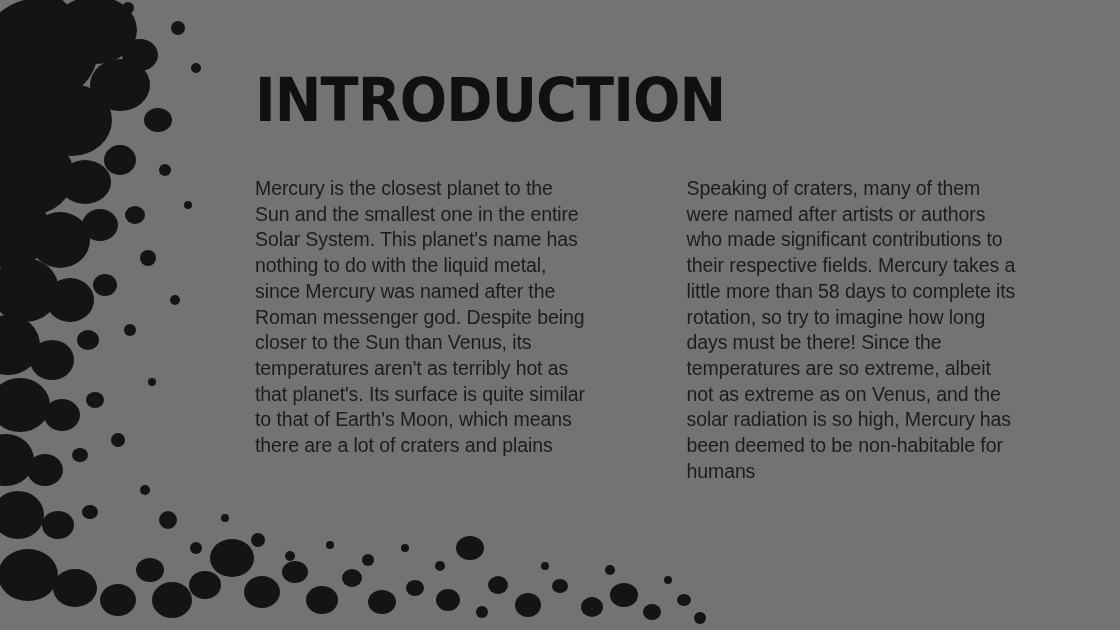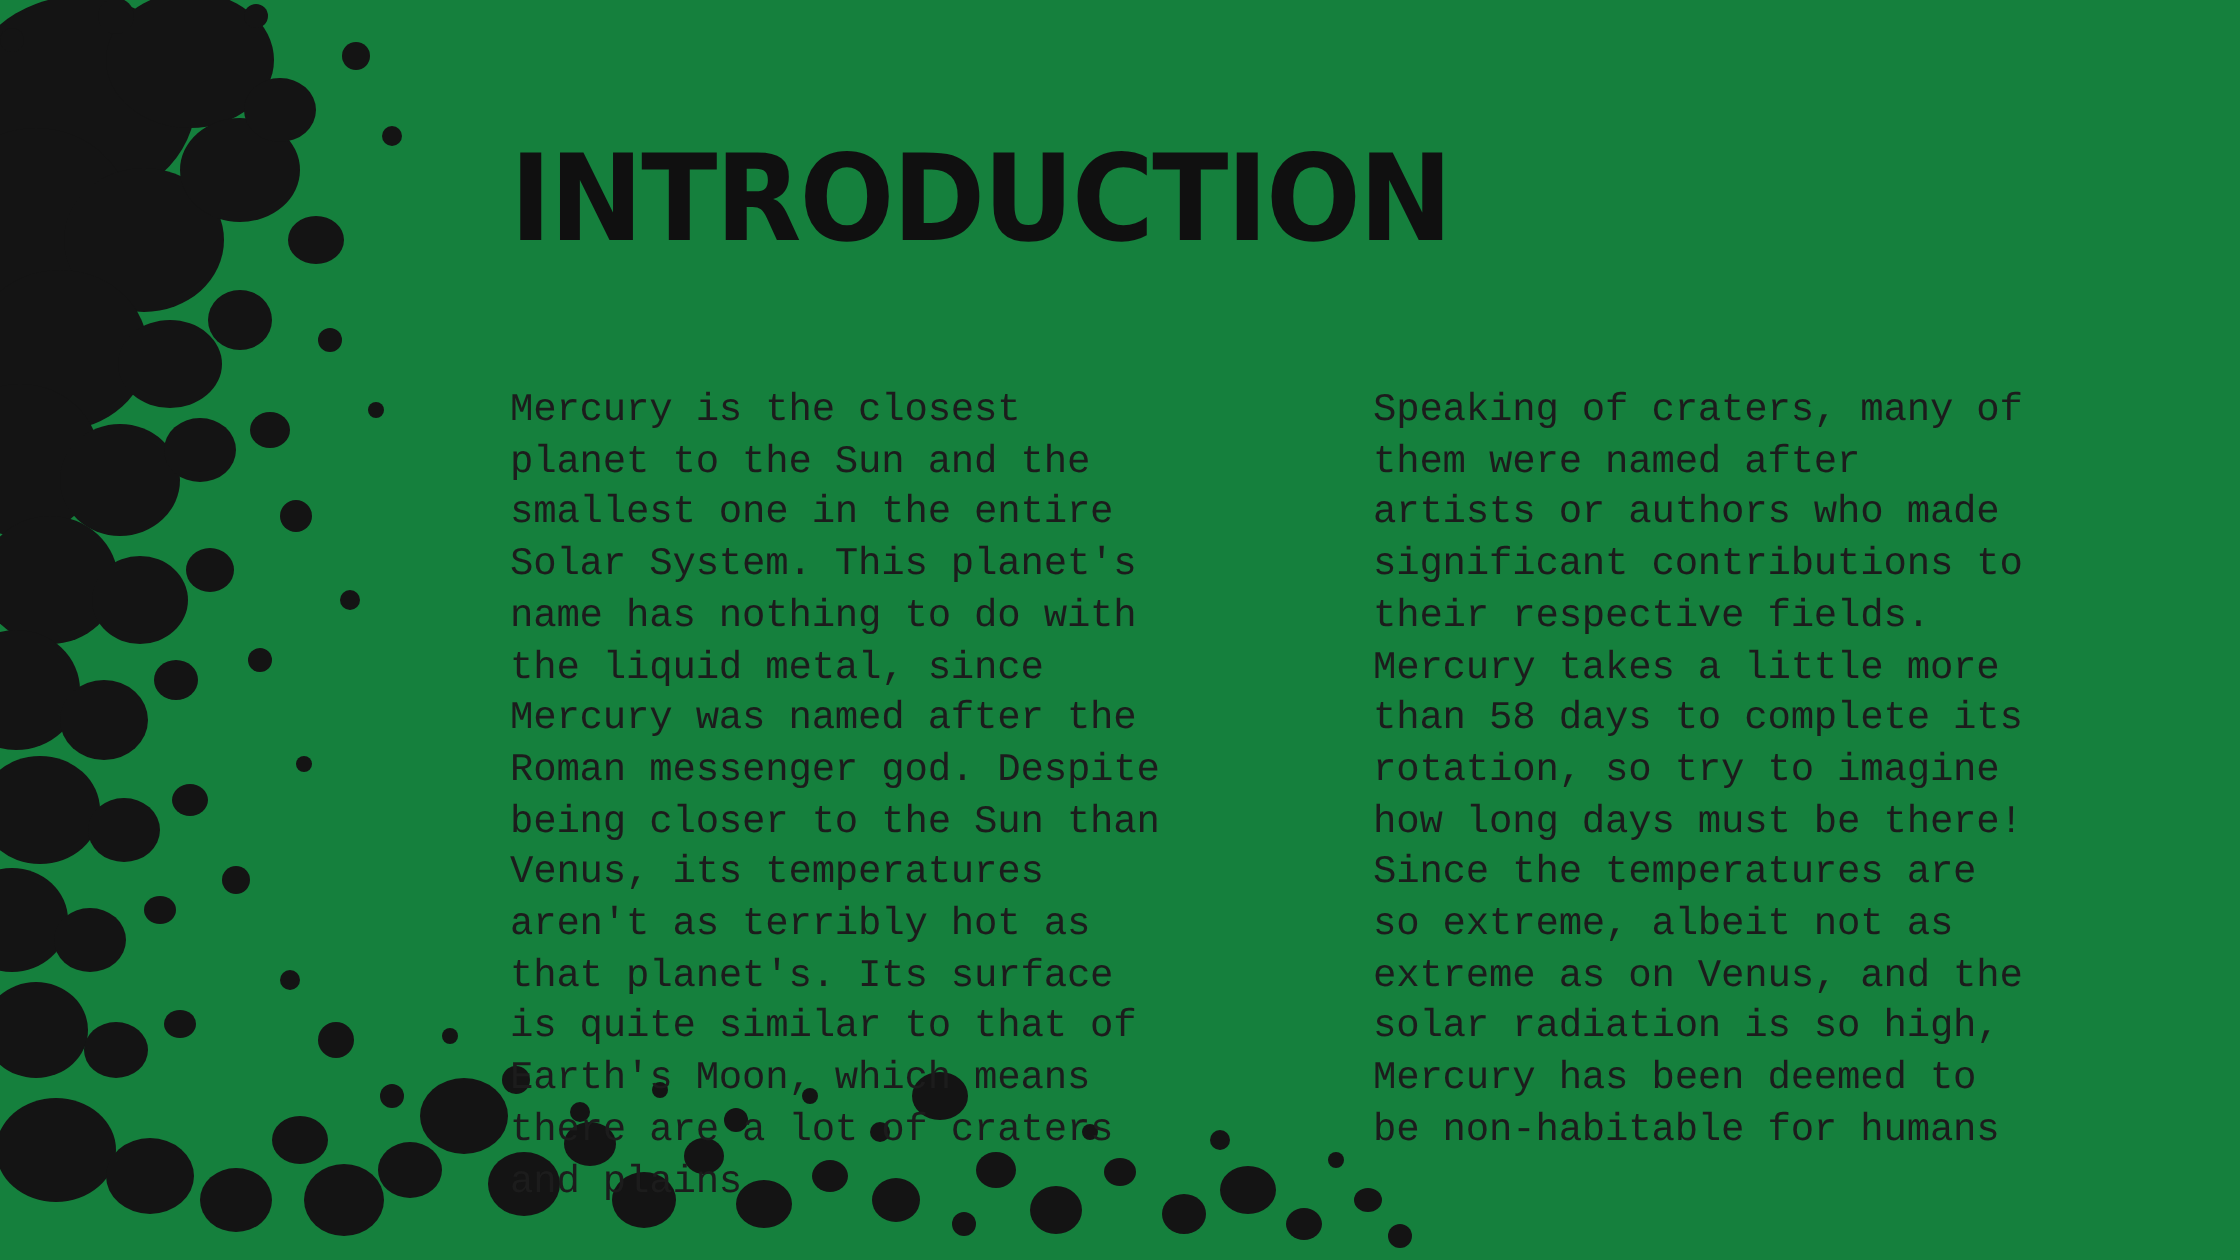--- a/index.html
+++ b/index.html
@@ -10,21 +10,21 @@
     width: 1120px;
     height: 630px;
     overflow: hidden;
     background: #f2f2f2;
     font-family: "Liberation Sans", sans-serif;
   }
   .slide {
     position: relative;
     width: 1120px;
     height: 630px;
-    background: #15803d;
+    background: #737373;
     overflow: hidden;
   }
   
   .splatter {
     position: absolute;
     left: 0;
     top: 0;
     width: 760px;
     height: 630px;
     pointer-events: none;
@@ -46,26 +46,25 @@
     font-size: 60px;
     line-height: 64px;
     letter-spacing: -1px;
     color: #101010;
     transform: scaleX(0.93);
     transform-origin: left center;
     white-space: nowrap;
   }
   .columns {
     position: absolute;
-    top: 193px;
+    top: 176px;
     left: 0;
     width: 765px;
     display: flex;
     gap: 98px;
-    font-family: Liberation Mono, monospace;
   }
   .col {
     width: 345px;
     font-size: 19.5px;
     line-height: 25.7px;
     color: #1c1c1c;
     letter-spacing: -0.1px;
   }
   .col p {
     margin: 0;

